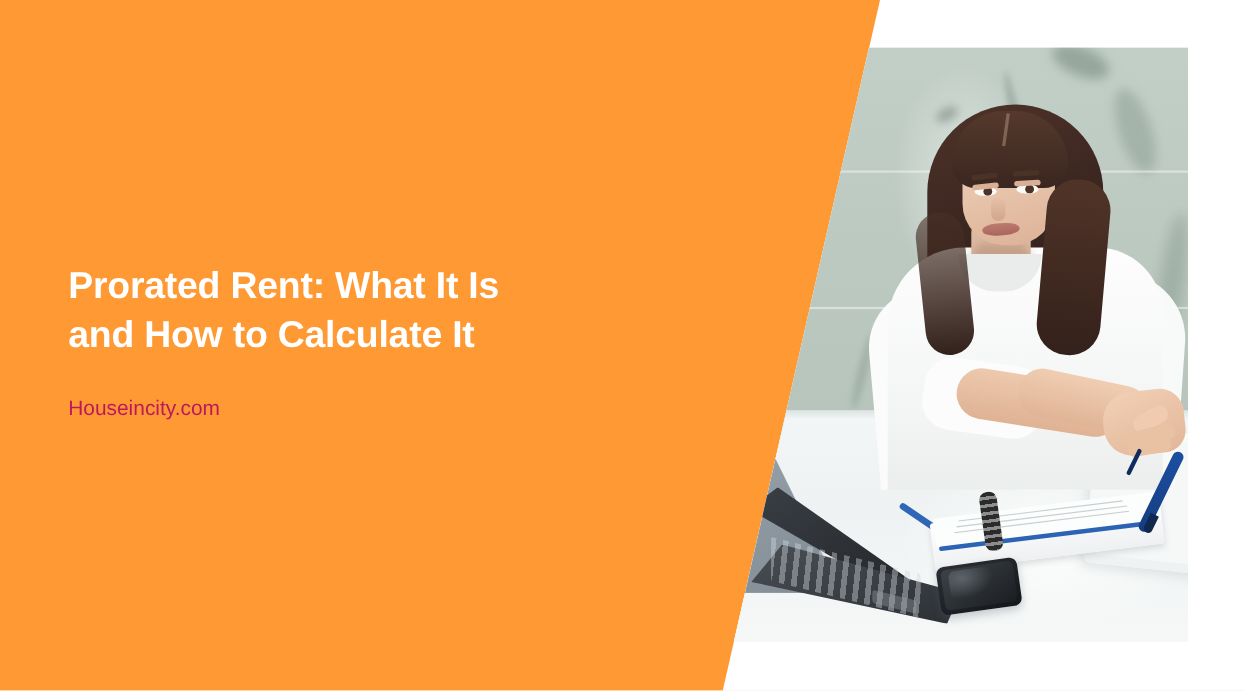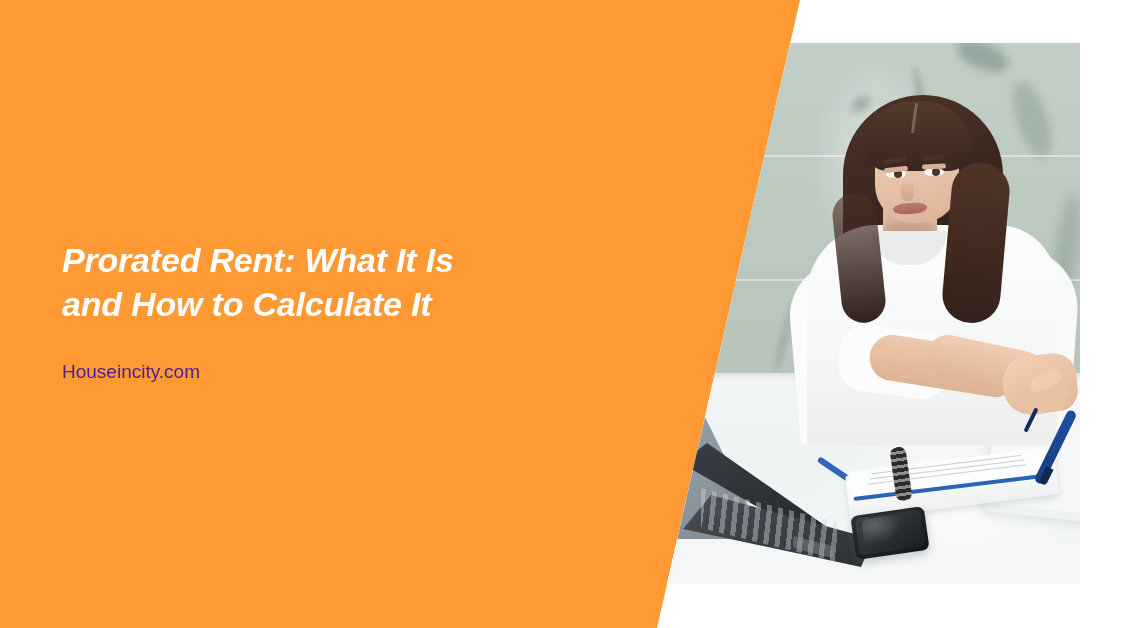--- a/index.html
+++ b/index.html
@@ -173,24 +173,24 @@
     background:linear-gradient(170deg,#fbfcfc,#eef1f2);
     border-radius:6px;transform:rotate(6deg);
     box-shadow:-3px 4px 10px rgba(140,150,155,.22);
   }
   .tablet-inner{position:absolute;left:374px;top:356px;width:98px;height:110px;background:#f6f8f8;border-radius:4px;transform:rotate(6deg);}
 
   
   .text-block{position:absolute;left:62px;top:238px;width:470px;}
   .headline{
     color:#ffffff;font-size:34px;line-height:44px;font-weight:bold;
-    letter-spacing:-0.2px;margin:0 0 34px 0;white-space:pre-line;font-style:italic;
+    letter-spacing:-0.2px;margin:0 0 34px 0;white-space:pre-line;
   }
   .site{
-    color:#4c1d95;font-size:19px;line-height:24px;font-weight:normal;margin:0;
+    color:#be185d;font-size:19px;line-height:24px;font-weight:normal;margin:0;
   }
 </style>
 </head>
 <body>
 
 <div id="stage">
 
   <div class="orange-panel"></div>
 
   <div class="photo-panel">

